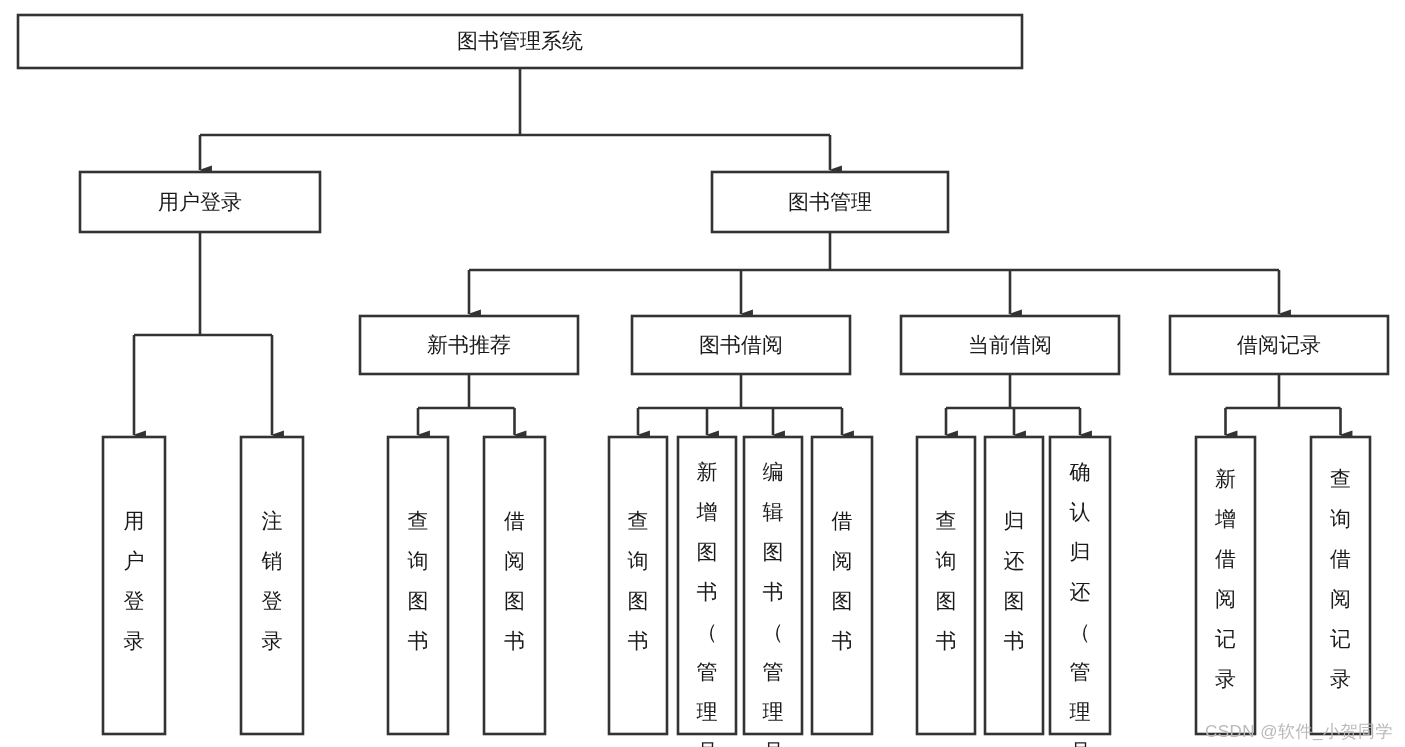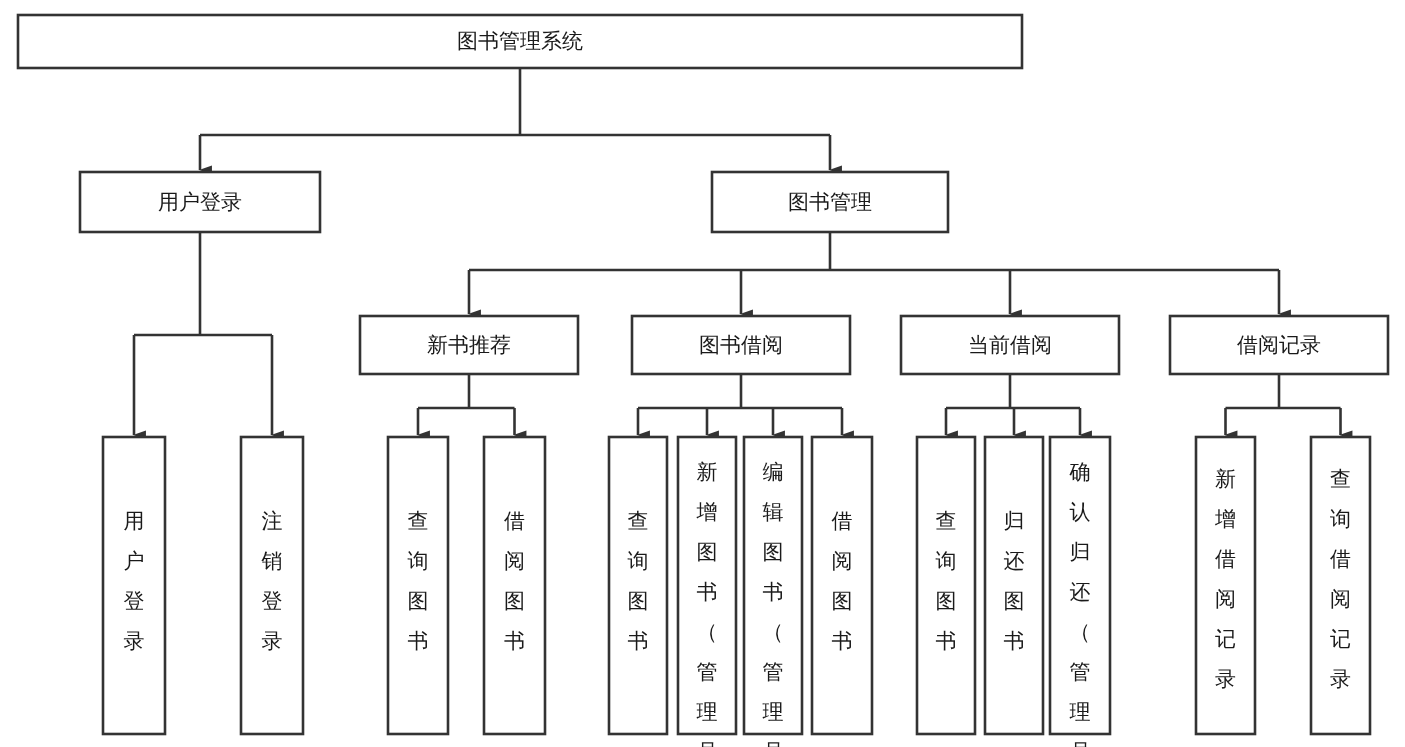--- a/index.html
+++ b/index.html
@@ -187,13 +187,14 @@
           <rect x="1196" y="437" width="59" height="297" class="node-rect"></rect>
           <text x="1225.5" y="485.5" class="node-label-v"><tspan x="1225.5" dy="0">新</tspan><tspan x="1225.5" dy="40">增</tspan><tspan x="1225.5" dy="40">借</tspan><tspan x="1225.5" dy="40">阅</tspan><tspan x="1225.5" dy="40">记</tspan><tspan x="1225.5" dy="40">录</tspan></text>
         </g>
         <g>
           <rect x="1311" y="437" width="59" height="297" class="node-rect"></rect>
           <text x="1340.5" y="485.5" class="node-label-v"><tspan x="1340.5" dy="0">查</tspan><tspan x="1340.5" dy="40">询</tspan><tspan x="1340.5" dy="40">借</tspan><tspan x="1340.5" dy="40">阅</tspan><tspan x="1340.5" dy="40">记</tspan><tspan x="1340.5" dy="40">录</tspan></text>
         </g>
       </g>
   </svg>
 
+  <div class="watermark">CSDN @软件_小贺同学</div>
 </div>
 
 </body></html>

